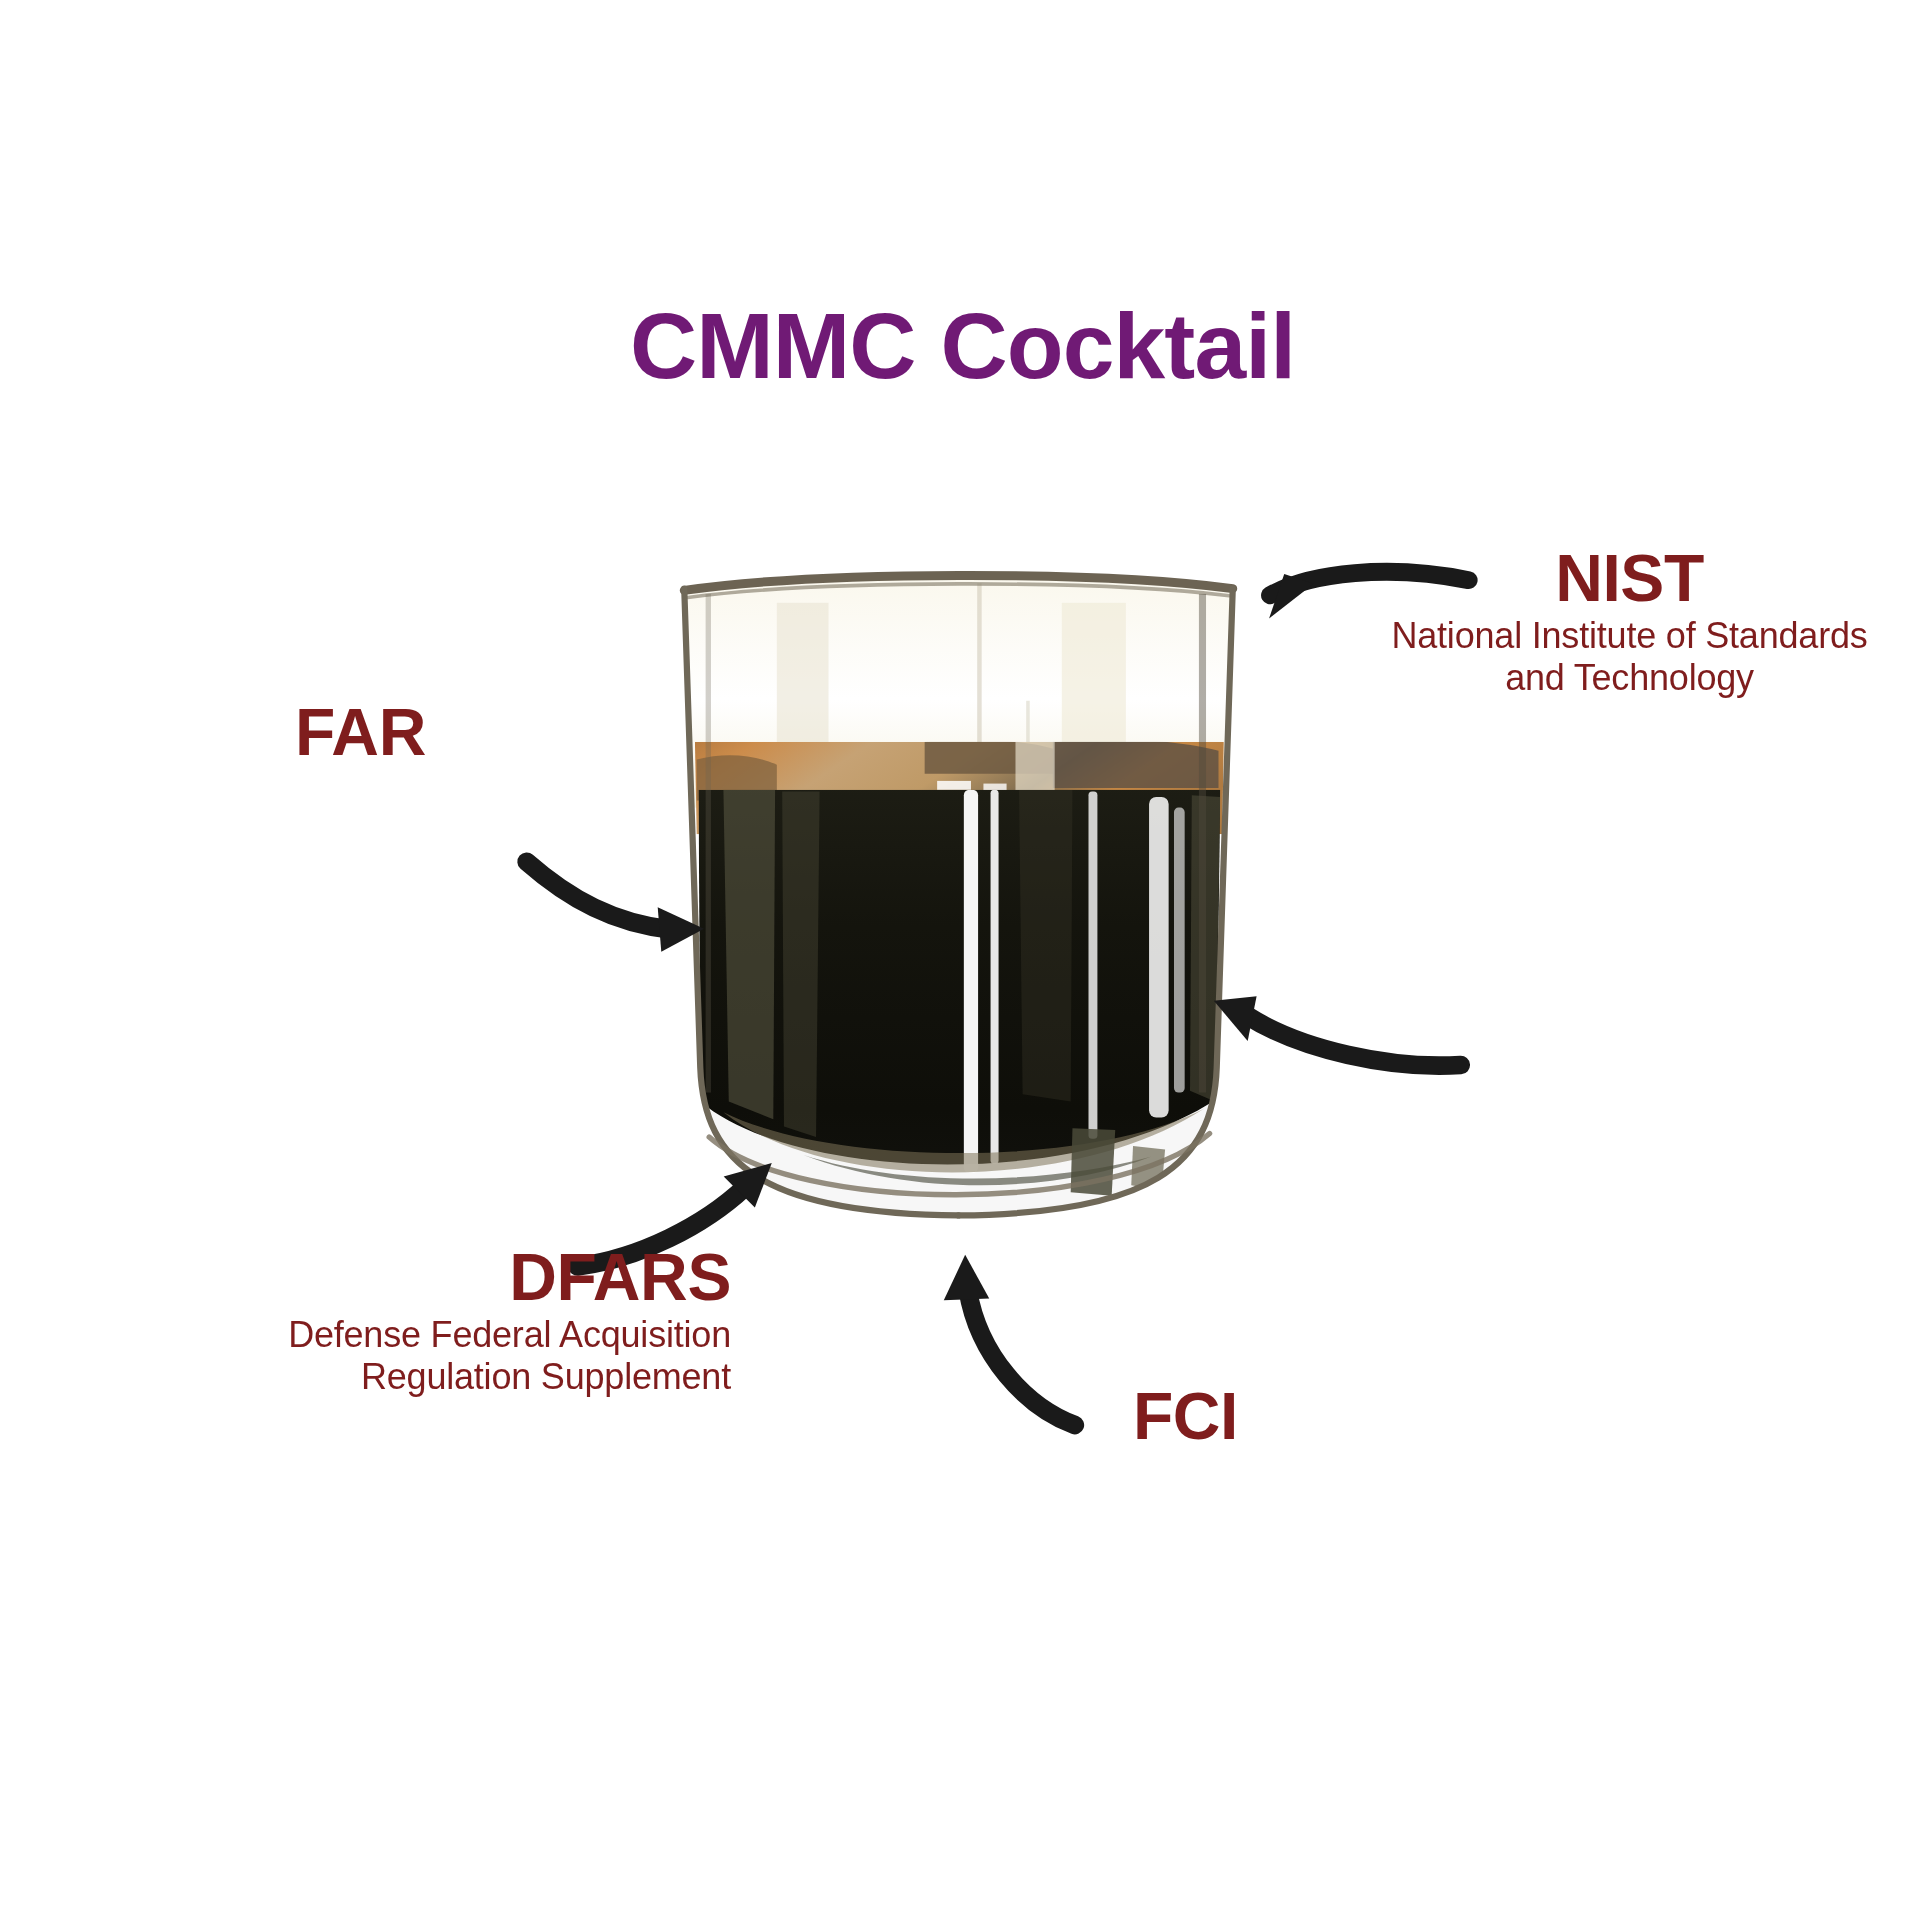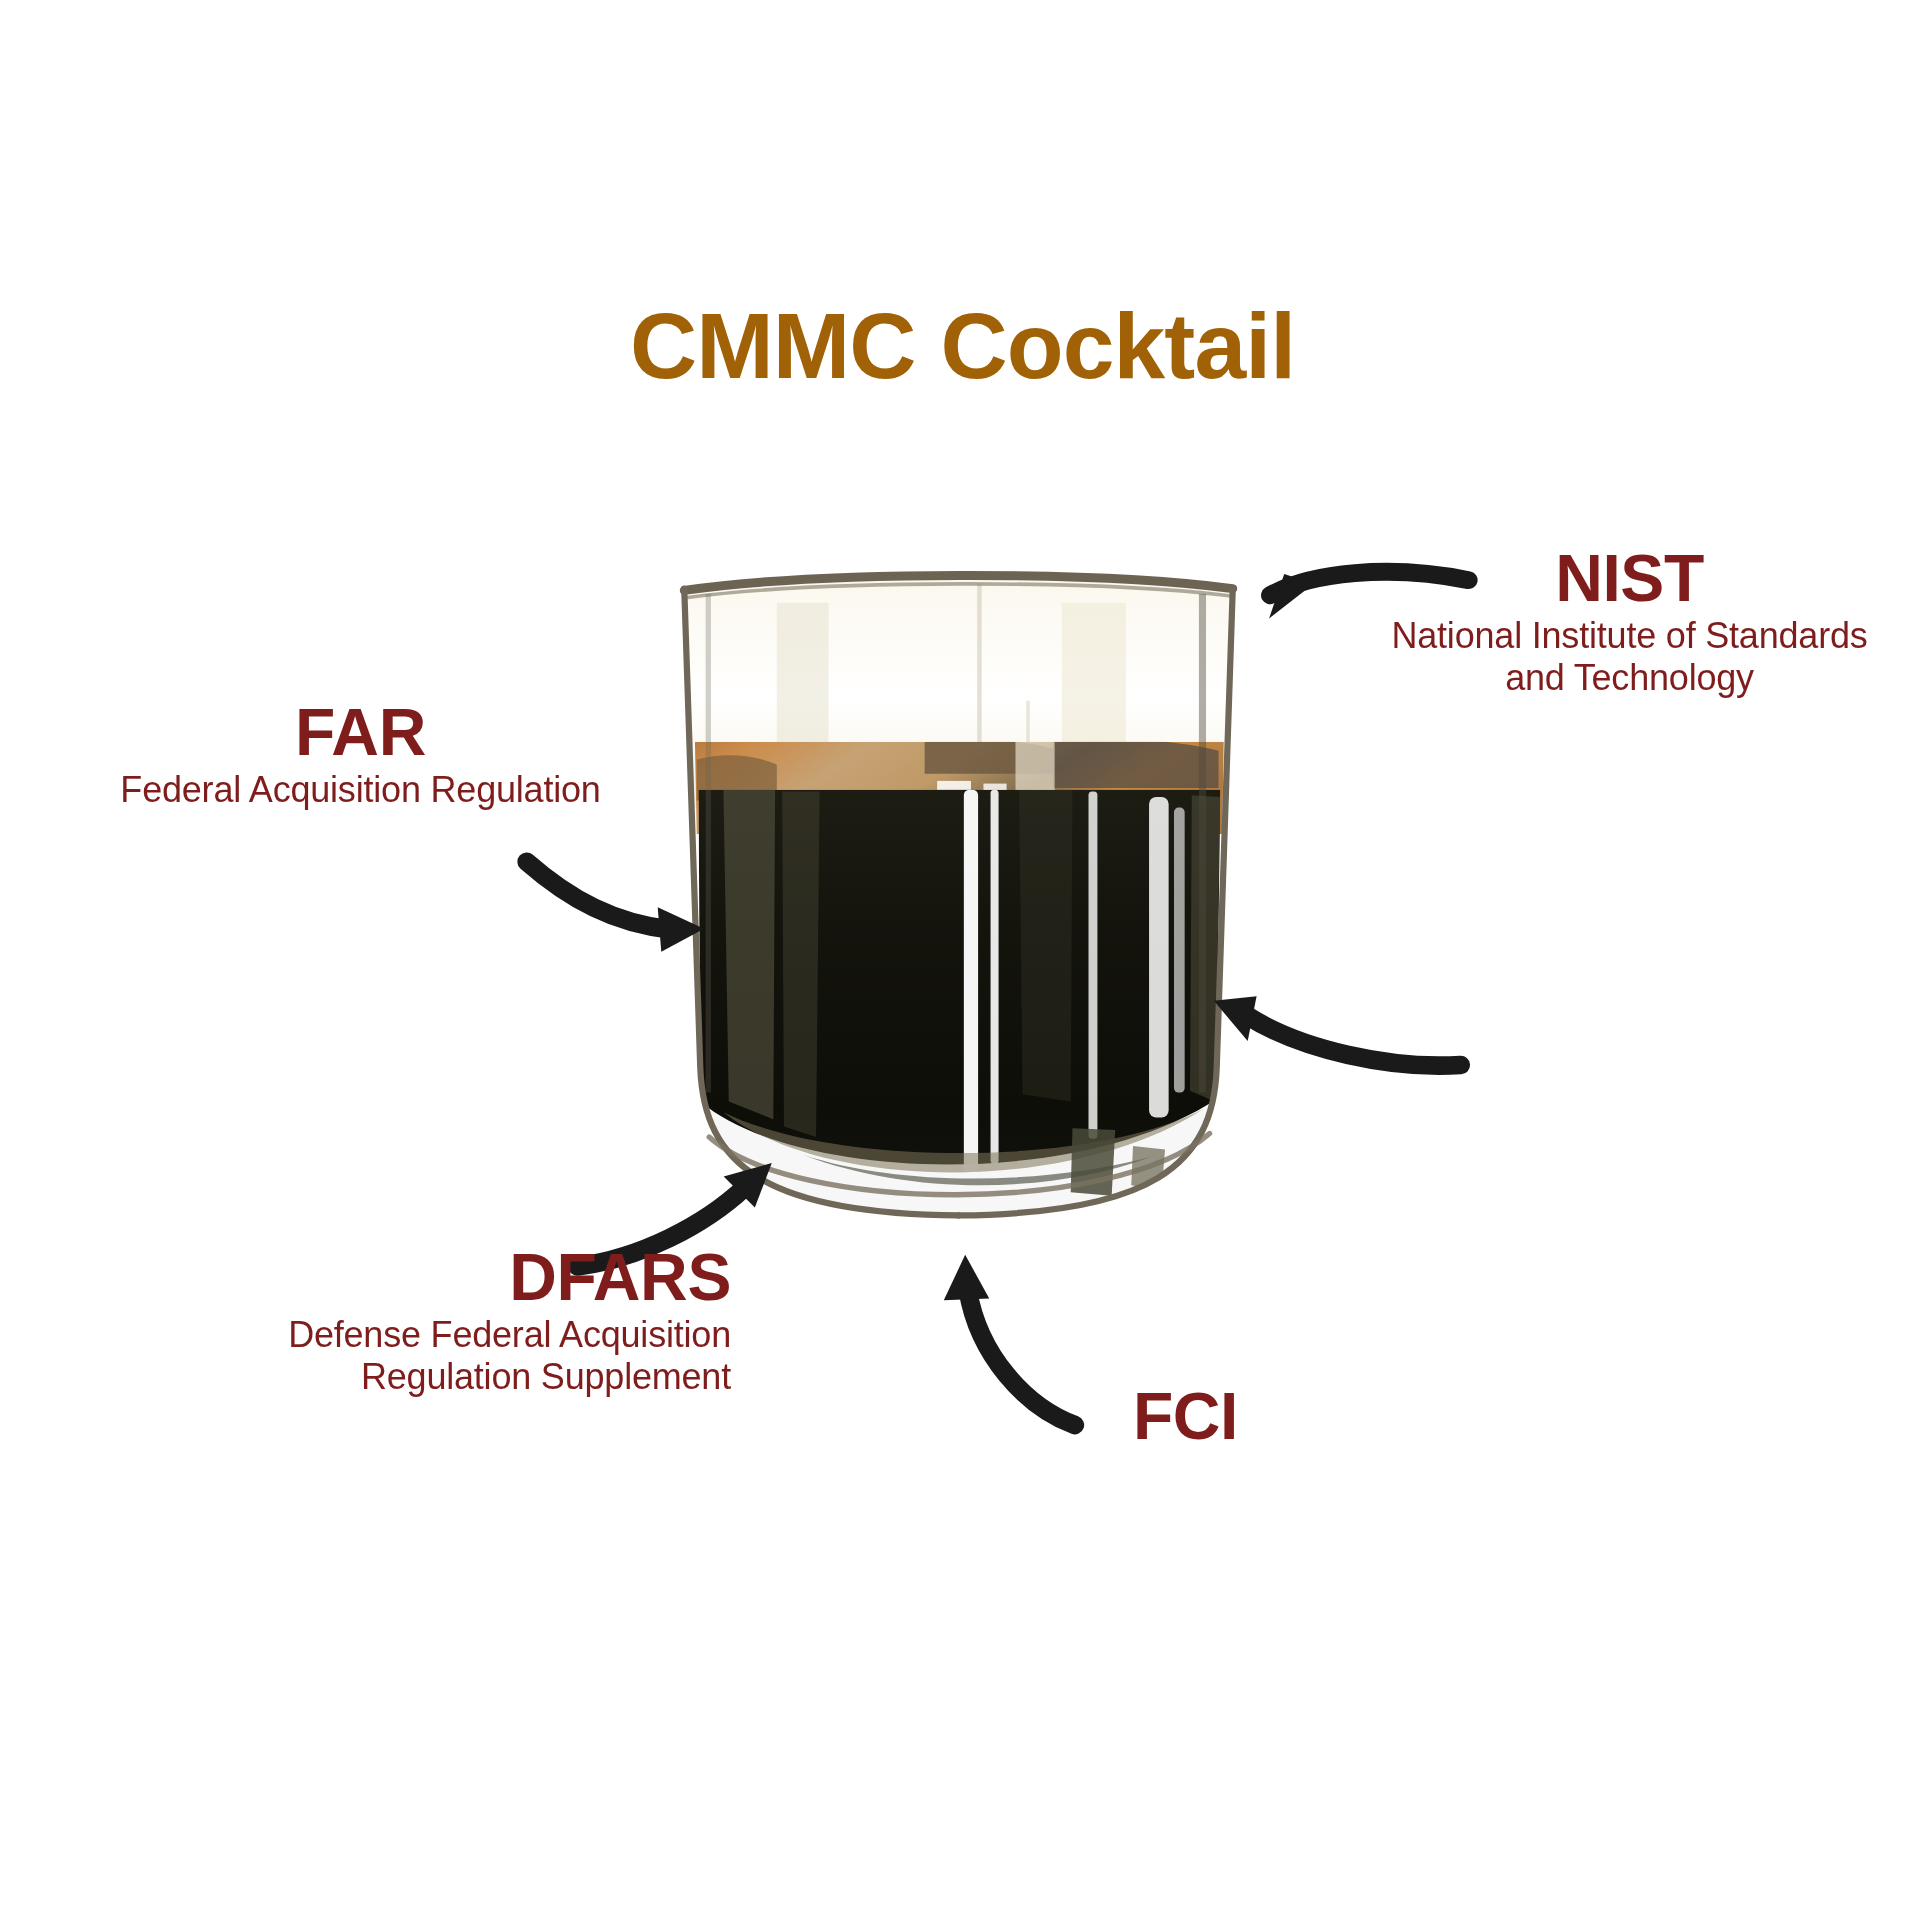--- a/index.html
+++ b/index.html
@@ -30,21 +30,21 @@
   .page-title {
     position: absolute;
     left: 0;
     top: 296px;
     width: 1925px;
     text-align: center;
     font-size: 93px;
     font-weight: bold;
     letter-spacing: -0.9px;
     line-height: 1.08;
-    color: #a16207;
+    color: #701a75;
   }
 
   
   .callout {
     position: absolute;
     text-align: center;
     color: #7f1d1d;
   }
   .callout .abbr {
     font-size: 66px;
@@ -243,21 +243,20 @@
     </g>
   </svg>
 
   <div class="callout" id="callout-nist">
     <span class="abbr">NIST</span>
     <span class="expansion">National Institute of Standards and Technology</span>
   </div>
 
   <div class="callout" id="callout-far">
     <span class="abbr">FAR</span>
-    <span class="expansion">Federal Acquisition Regulation</span>
   </div>
 
   <div class="callout" id="callout-cui">
   </div>
 
   <div class="callout" id="callout-dfars">
     <span class="abbr">DFARS</span>
     <span class="expansion">Defense Federal Acquisition Regulation Supplement</span>
   </div>
 

